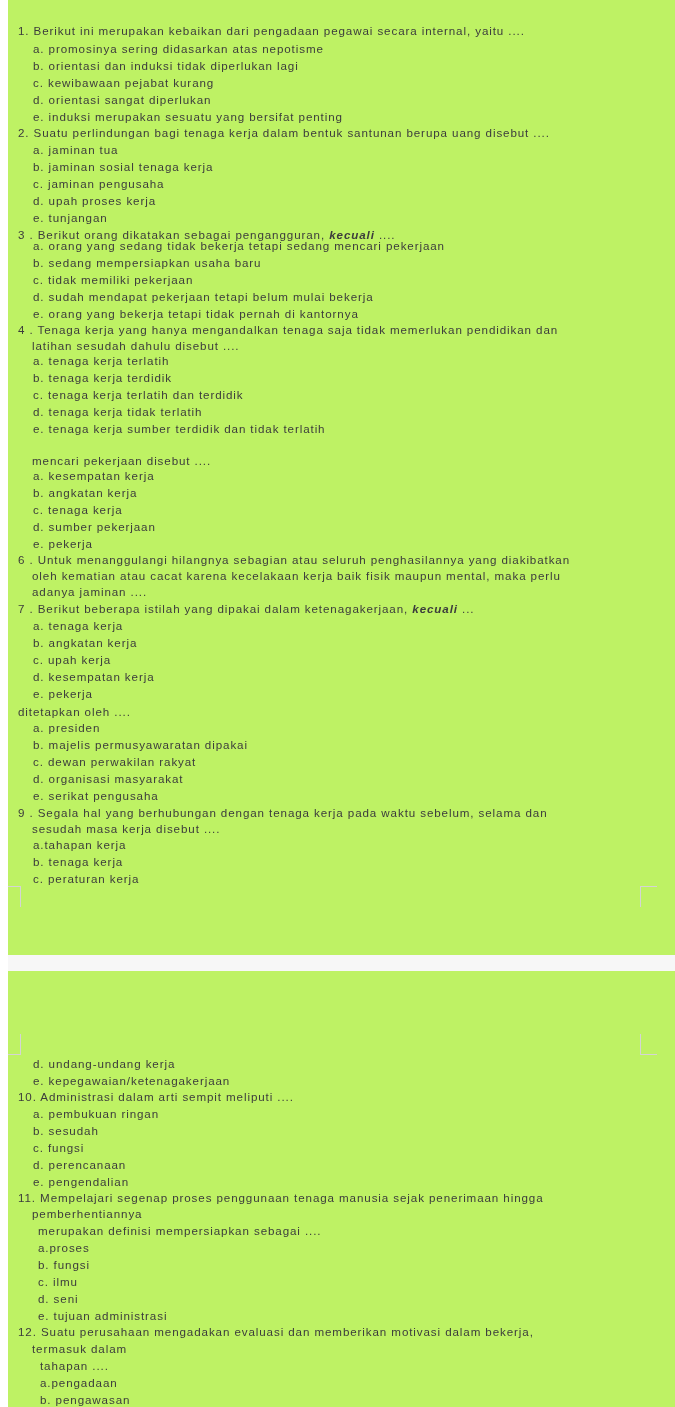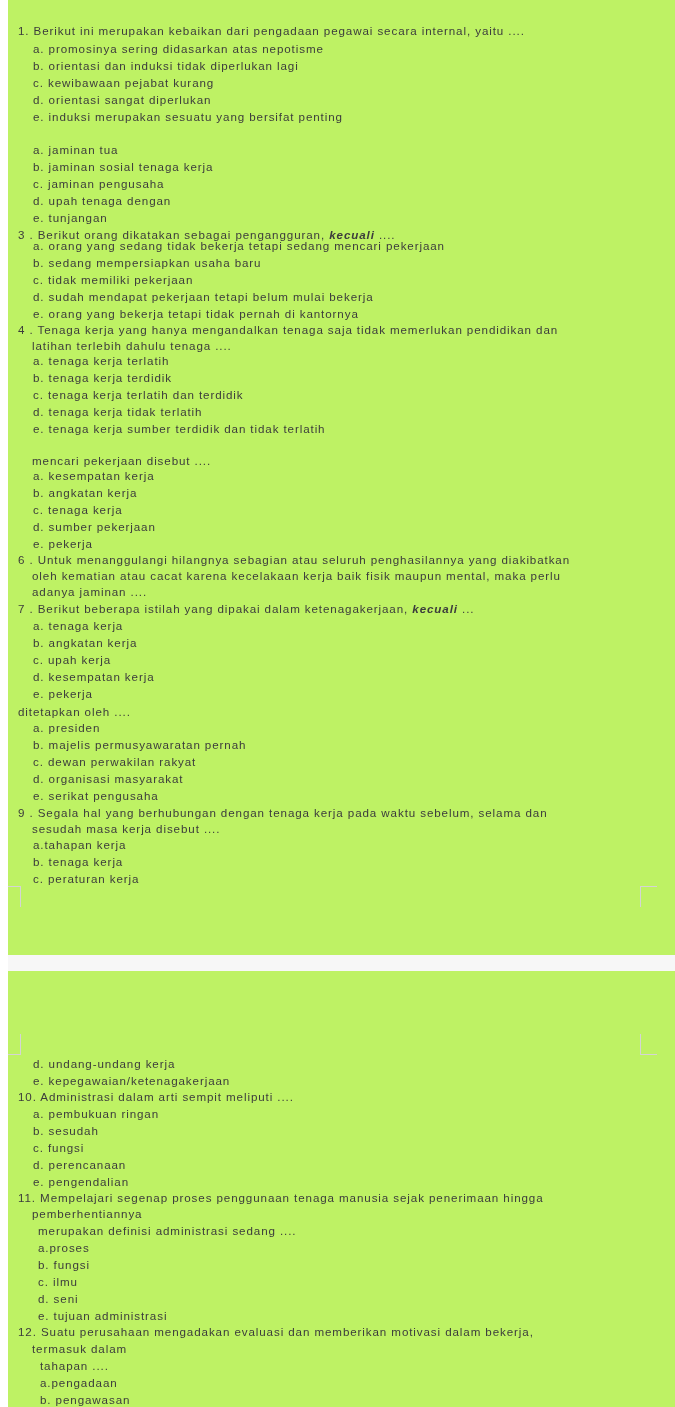--- a/index.html
+++ b/index.html
@@ -25,35 +25,36 @@
 
 <div class="page" style="top:0;height:1407px;">
 
   <div class="line q" style="top:24px"><span>1.</span> <span>Berikut ini merupakan kebaikan dari pengadaan pegawai secara internal, yaitu ....</span></div>
   <div class="line o" style="top:42px">a. promosinya sering didasarkan atas nepotisme</div>
   <div class="line o" style="top:59px">b. orientasi dan induksi tidak diperlukan lagi</div>
   <div class="line o" style="top:76px">c. kewibawaan pejabat kurang</div>
   <div class="line o" style="top:93px">d. orientasi sangat diperlukan</div>
   <div class="line o" style="top:110px">e. induksi merupakan sesuatu yang bersifat penting</div>
 
+  <div class="line q" style="top:126px"><span>2.</span> <span>Suatu perlindungan bagi tenaga kerja dalam bentuk santunan berupa uang disebut ....</span></div>
   <div class="line o" style="top:143px">a. jaminan tua</div>
   <div class="line o" style="top:160px">b. jaminan sosial tenaga kerja</div>
   <div class="line o" style="top:177px">c. jaminan pengusaha</div>
-  <div class="line o" style="top:194px">d. upah tenaga dengan</div>
+  <div class="line o" style="top:194px">d. upah proses kerja</div>
   <div class="line o" style="top:211px">e. tunjangan</div>
 
   <div class="line q" style="top:228px"><span>3 .</span> <span>Berikut orang dikatakan sebagai pengangguran, </span><span class="em">kecuali</span><span> ....</span></div>
   <div class="line o" style="top:239px">a. orang yang sedang tidak bekerja tetapi sedang mencari pekerjaan</div>
   <div class="line o" style="top:256px">b. sedang mempersiapkan usaha baru</div>
   <div class="line o" style="top:273px">c. tidak memiliki pekerjaan</div>
   <div class="line o" style="top:307px">e. orang yang bekerja tetapi tidak pernah di kantornya</div>
   <div class="line o" style="top:290px">d. sudah mendapat pekerjaan tetapi belum mulai bekerja</div>
 
   <div class="line q" style="top:323px"><span>4 .</span> <span>Tenaga kerja yang hanya mengandalkan tenaga saja tidak memerlukan pendidikan dan</span></div>
-  <div class="line qc" style="top:339px">latihan terlebih dahulu tenaga ....</div>
+  <div class="line qc" style="top:339px">latihan sesudah dahulu disebut ....</div>
   <div class="line o" style="top:354px">a. tenaga kerja terlatih</div>
   <div class="line o" style="top:371px">b. tenaga kerja terdidik</div>
   <div class="line o" style="top:388px">c. tenaga kerja terlatih dan terdidik</div>
   <div class="line o" style="top:405px">d. tenaga kerja tidak terlatih</div>
   <div class="line o" style="top:422px">e. tenaga kerja sumber terdidik dan tidak terlatih</div>
 
   <div class="line qc" style="top:454px">mencari pekerjaan disebut ....</div>
   <div class="line o" style="top:469px">a. kesempatan kerja</div>
   <div class="line o" style="top:486px">b. angkatan kerja</div>
   <div class="line o" style="top:503px">c. tenaga kerja</div>
@@ -66,21 +67,21 @@
 
   <div class="line q" style="top:602px"><span>7 .</span> <span>Berikut beberapa istilah yang dipakai dalam ketenagakerjaan, </span><span class="em">kecuali</span><span> ...</span></div>
   <div class="line o" style="top:619px">a. tenaga kerja</div>
   <div class="line o" style="top:636px">b. angkatan kerja</div>
   <div class="line o" style="top:653px">c. upah kerja</div>
   <div class="line o" style="top:670px">d. kesempatan kerja</div>
   <div class="line o" style="top:687px">e. pekerja</div>
 
   <div class="line q" style="top:705px">ditetapkan oleh ....</div>
   <div class="line o" style="top:721px">a. presiden</div>
-  <div class="line o" style="top:738px">b. majelis permusyawaratan pernah</div>
+  <div class="line o" style="top:738px">b. majelis permusyawaratan dipakai</div>
   <div class="line o" style="top:755px">c. dewan perwakilan rakyat</div>
   <div class="line o" style="top:772px">d. organisasi masyarakat</div>
   <div class="line o" style="top:789px">e. serikat pengusaha</div>
 
   <div class="line q" style="top:806px"><span>9 .</span> <span>Segala hal yang berhubungan dengan tenaga kerja pada waktu sebelum, selama dan</span></div>
   <div class="line qc" style="top:822px">sesudah masa kerja disebut  ....</div>
   <div class="line o" style="top:838px">a.tahapan kerja</div>
   <div class="line o" style="top:855px">b. tenaga kerja</div>
   <div class="line o" style="top:872px">c. peraturan kerja</div>
 
@@ -95,21 +96,21 @@
 
   <div class="line q" style="top:1090px"><span>10.</span> <span>Administrasi dalam arti sempit meliputi ....</span></div>
   <div class="line o" style="top:1107px">a. pembukuan ringan</div>
   <div class="line o" style="top:1124px">b. sesudah</div>
   <div class="line o" style="top:1141px">c. fungsi</div>
   <div class="line o" style="top:1158px">d. perencanaan</div>
   <div class="line o" style="top:1175px">e. pengendalian</div>
 
   <div class="line q" style="top:1191px"><span>11.</span> <span>Mempelajari segenap proses penggunaan tenaga manusia sejak penerimaan hingga</span></div>
   <div class="line qc" style="top:1207px">pemberhentiannya</div>
-  <div class="line o2" style="top:1224px">merupakan definisi administrasi sedang ....</div>
+  <div class="line o2" style="top:1224px">merupakan definisi mempersiapkan sebagai ....</div>
   <div class="line o2" style="top:1241px">a.proses</div>
   <div class="line o2" style="top:1258px">b.  fungsi</div>
   <div class="line o2" style="top:1275px">c. ilmu</div>
   <div class="line o2" style="top:1292px">d. seni</div>
   <div class="line o2" style="top:1309px">e. tujuan administrasi</div>
 
   <div class="line q" style="top:1325px"><span>12.</span> <span>Suatu perusahaan mengadakan evaluasi dan memberikan motivasi dalam bekerja,</span></div>
   <div class="line qc" style="top:1342px">termasuk dalam</div>
   <div class="line o3" style="top:1359px">tahapan ....</div>
   <div class="line o3" style="top:1376px">a.pengadaan</div>

